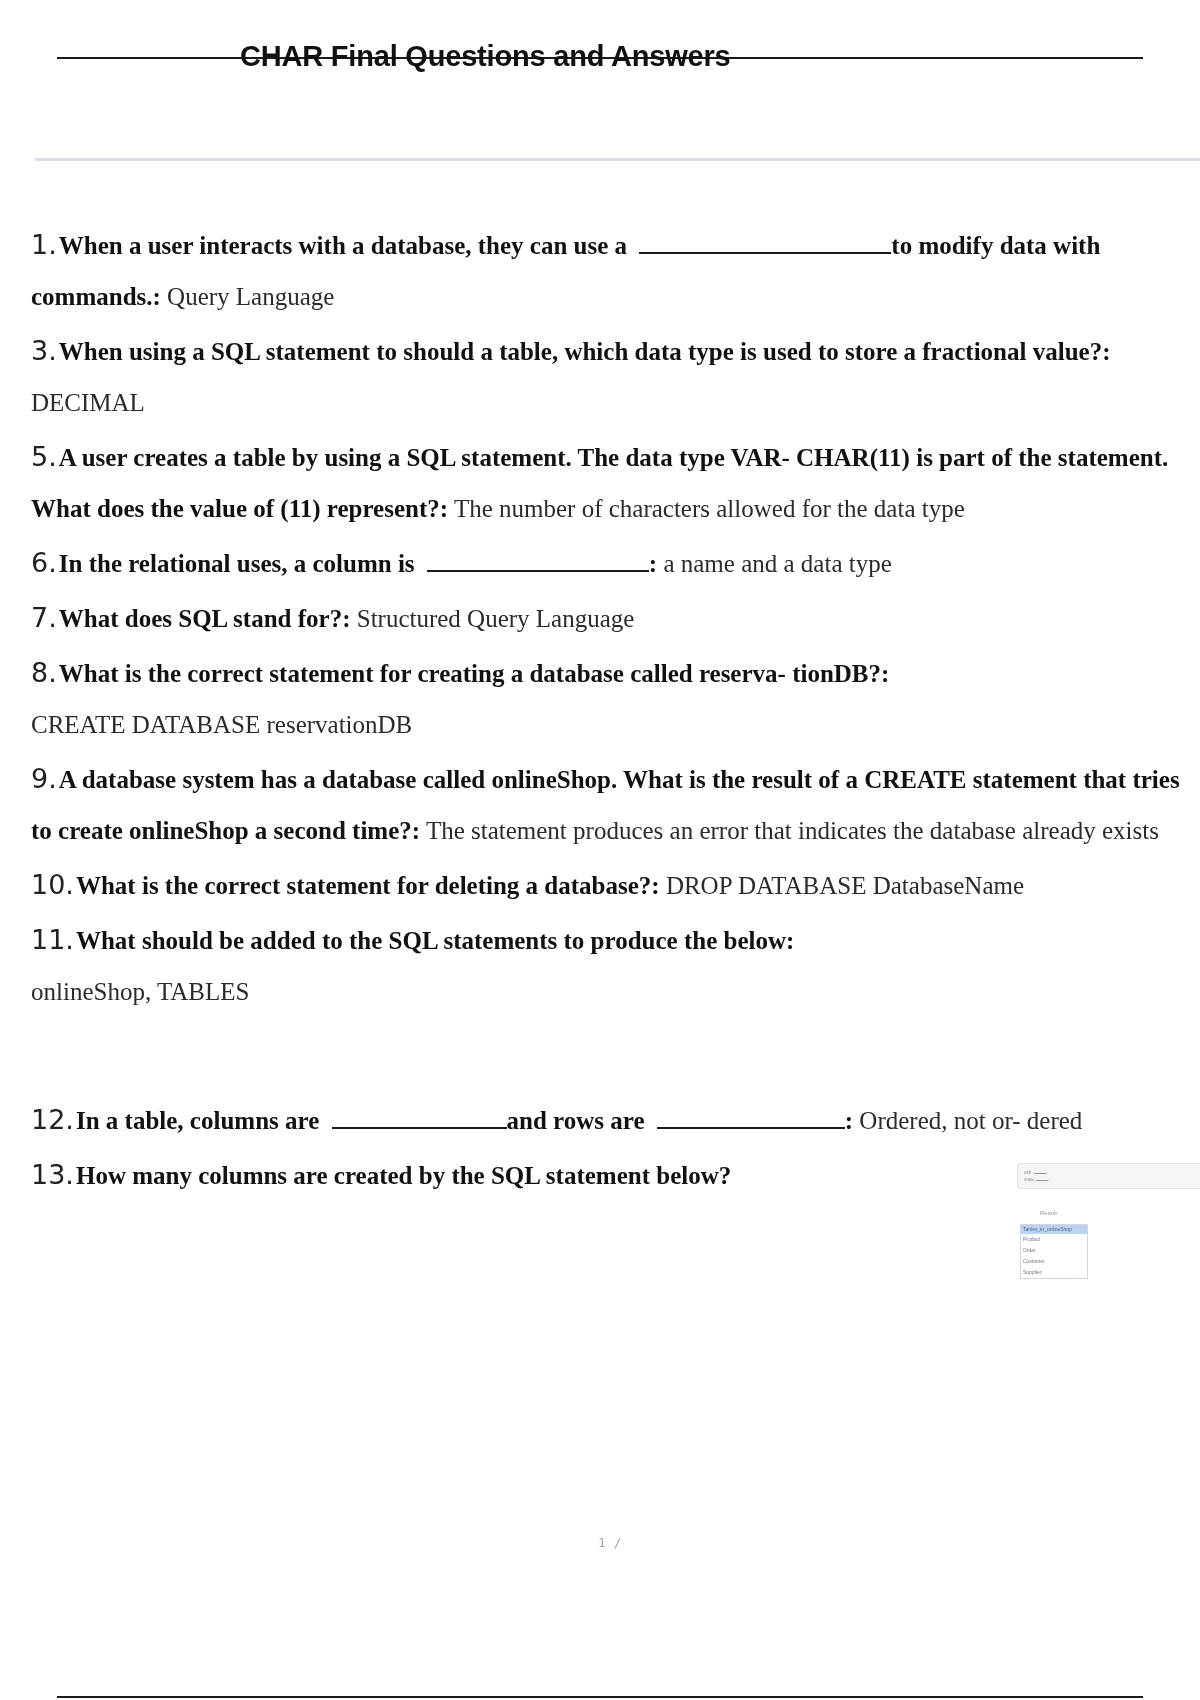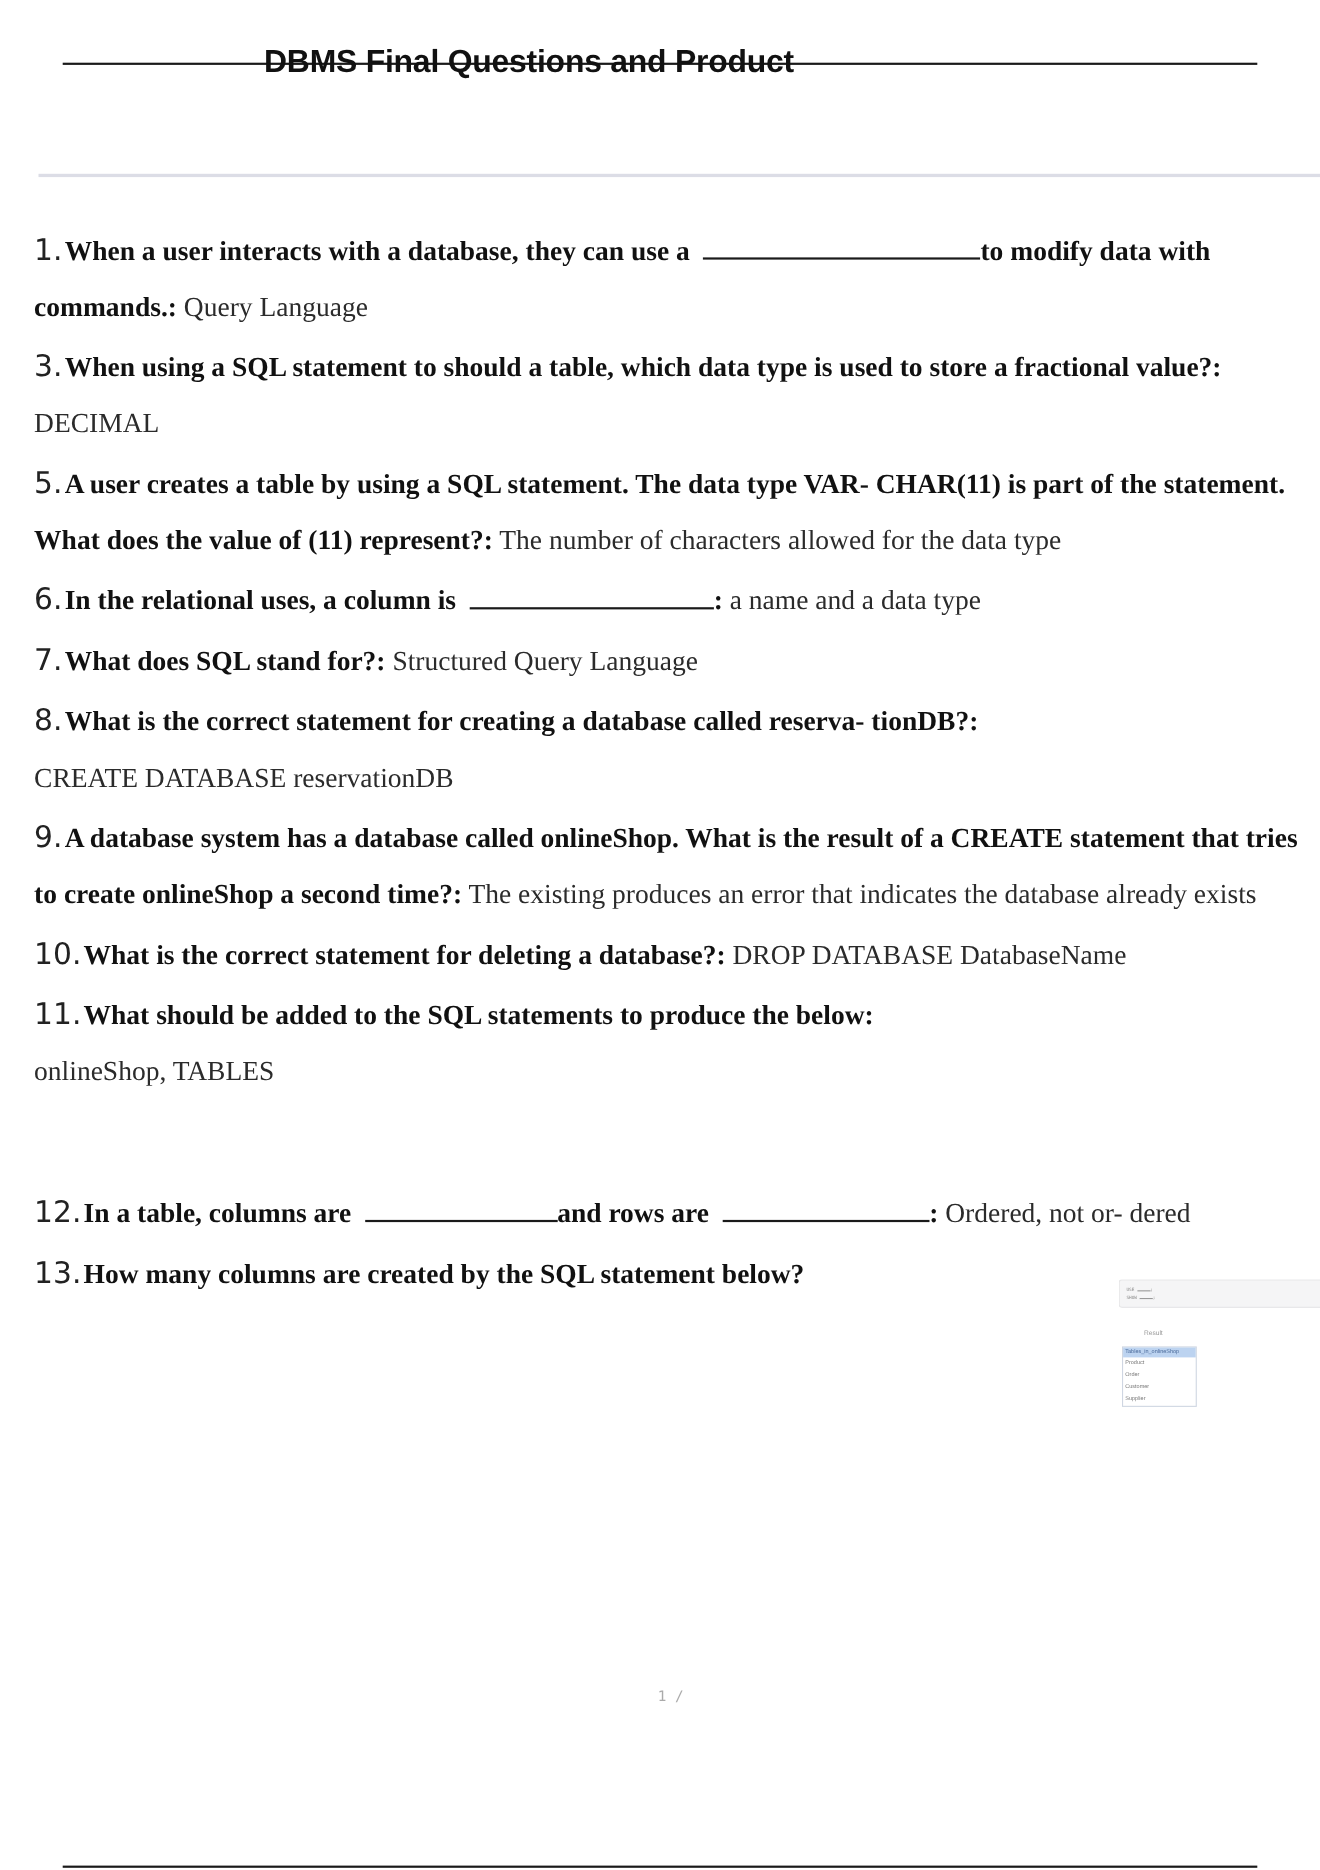--- a/index.html
+++ b/index.html
@@ -7,21 +7,21 @@
   body { position: relative; font-family: "Liberation Serif", serif; color: #111; }
 
   .top-rule { position: absolute; left: 57px; top: 57px; width: 1086px; height: 2px; background: #1a1a1a; }
   .doc-title {
     position: absolute; left: 240px; top: 40px;
     font-family: "Liberation Sans", sans-serif; font-weight: bold; font-size: 29px;
     color: #111; letter-spacing: -0.2px; white-space: nowrap;
   }
   .sep-rule { position: absolute; left: 35px; top: 158px; width: 1165px; height: 3px; background: #dcdde6; }
 
-  .qa-list { position: absolute; left: 31px; top: 202px; width: 1169px; }
+  .qa-list { position: absolute; left: 31px; top: 219px; width: 1169px; }
   .qa-item {
     font-size: 25px; line-height: 51px; margin-bottom: 3px;
     white-space: normal; word-spacing: 0px;
   }
   .qa-num {
     font-family: "DejaVu Sans", sans-serif; font-size: 27px; font-weight: normal; color: #222;
     margin-right: 2px;
   }
   .qa-q { font-weight: bold; color: #111; }
   .qa-a { font-weight: normal; color: #2b2b2b; }
@@ -59,21 +59,21 @@
 
   .page-num {
     position: absolute; left: 598px; top: 1535px; font-family: "DejaVu Sans Mono", monospace; font-size: 13px; color: #aaa;
   }
   .bottom-rule { position: absolute; left: 57px; top: 1696px; width: 1086px; height: 2px; background: #1a1a1a; }
 </style>
 </head>
 <body>
 
 <div class="top-rule"></div>
-<div class="doc-title">DBMS Final Questions and Product</div>
+<div class="doc-title">CHAR Final Questions and Answers</div>
 <div class="sep-rule"></div>
 
 <div class="qa-list">
 
   <div class="qa-item">
     <span class="qa-num">1.</span><span class="qa-q">When a user interacts with a database, they can use a </span><span class="blank w274"></span><span class="qa-q">to modify data with commands.:</span><span class="qa-a"> Query Language</span>
   </div>
 
 
   <div class="qa-item">
@@ -91,21 +91,21 @@
 
   <div class="qa-item">
     <span class="qa-num">7.</span><span class="qa-q">What does SQL stand for?:</span><span class="qa-a"> Structured Query Language</span>
   </div>
 
   <div class="qa-item">
     <span class="qa-num">8.</span><span class="qa-q">What is the correct statement for creating a database called reserva- tionDB?:</span><br><span class="qa-a">CREATE DATABASE reservationDB</span>
   </div>
 
   <div class="qa-item">
-    <span class="qa-num">9.</span><span class="qa-q">A database system has a database called onlineShop. What is the result of a CREATE statement that tries to create onlineShop a second time?:</span><span class="qa-a"> The existing produces an error that indicates the database already exists</span>
+    <span class="qa-num">9.</span><span class="qa-q">A database system has a database called onlineShop. What is the result of a CREATE statement that tries to create onlineShop a second time?:</span><span class="qa-a"> The statement produces an error that indicates the database already exists</span>
   </div>
 
   <div class="qa-item">
     <span class="qa-num">10.</span><span class="qa-q">What is the correct statement for deleting a database?:</span><span class="qa-a"> DROP DATABASE DatabaseName</span>
   </div>
 
   <div class="qa-item q11-wrap">
     <span class="qa-num">11.</span><span class="qa-q">What should be added to the SQL statements to produce the below:</span><br><span class="qa-a">onlineShop, TABLES</span>
     <div class="q11-spacer"></div>
   </div>

